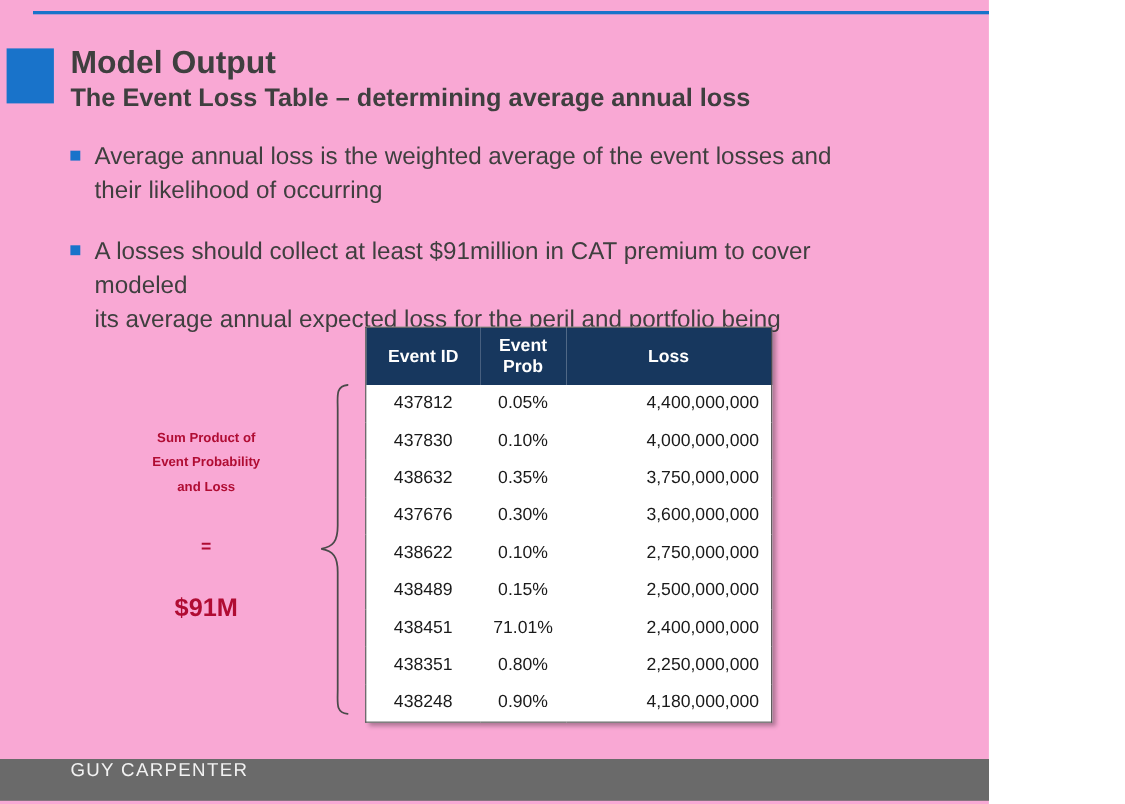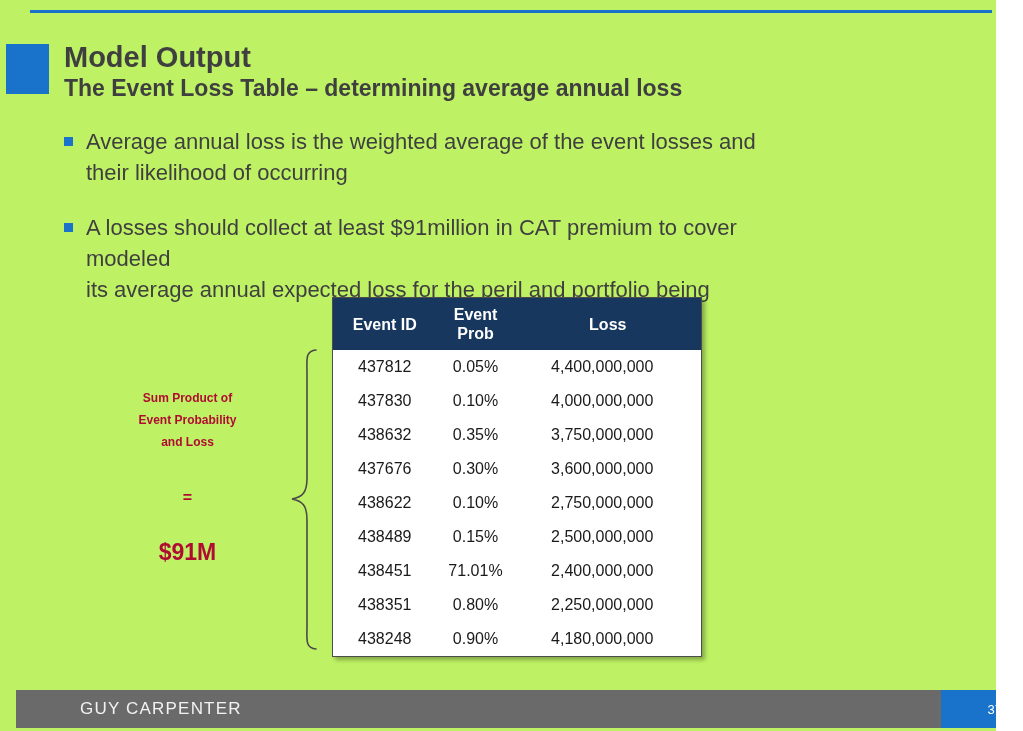--- a/index.html
+++ b/index.html
@@ -3,22 +3,22 @@
 <meta charset="utf-8">
 <style>
   :root{
     --accent-blue:#1973CA;
     --header-navy:#17375E;
     --text-red:#B00C33;
     --footer-gray:#6A6A6A;
   }
   html,body{margin:0;padding:0;background:#fff;}
   .slide{
-    position:relative;width:996px;height:731px;background:#bef264;
-    font-family:"Liberation Sans",sans-serif;overflow:hidden;
+    position:relative;width:867px;height:731px;background:#f9a8d4;
+    font-family:"Liberation Sans",sans-serif;overflow:hidden;padding-left:32px;
   }
   .top-rule{position:absolute;left:30px;top:10px;width:962px;height:3px;background:var(--accent-blue);}
   .accent-square{position:absolute;left:6px;top:44px;width:43px;height:50px;background:var(--accent-blue);}
   .hdr{position:absolute;left:64px;top:40px;}
   .hdr h1{margin:0;font-size:29px;line-height:34px;font-weight:bold;color:#3F3F3F;}
   .hdr h2{margin:0;font-size:23px;line-height:28px;font-weight:bold;color:#3F3F3F;}
 
   .bullets{position:absolute;left:64px;top:126px;width:880px;margin:0;padding:0;list-style:none;}
   .bullet-item{display:flex;gap:13px;margin-bottom:24px;}
   .marker{flex:0 0 auto;width:9px;height:9px;background:var(--accent-blue);margin-top:11px;}
@@ -43,25 +43,25 @@
   .event-table col.c3{width:187px;}
   .event-table thead th{
     background:var(--header-navy);color:#ffffff;font-size:16px;font-weight:bold;
     height:52px;vertical-align:middle;text-align:center;line-height:19px;padding:0;
   }
   .event-table tbody td{
     font-size:16px;color:#1a1a1a;height:34px;padding:0;vertical-align:middle;background:#fff;
   }
   .event-table tbody td:nth-child(1){text-align:center;}
   .event-table tbody td:nth-child(2){text-align:center;}
-  .event-table tbody td:nth-child(3){text-align:center;padding-right:11px;}
+  .event-table tbody td:nth-child(3){text-align:right;padding-right:11px;}
 
   .footer-bar{
     position:absolute;left:0;top:690px;width:937px;height:38px;background:var(--footer-gray);
-    display:flex;align-items:center;padding-left:64px;box-sizing:border-box;margin-left:16px;
+    display:flex;align-items:flex-start;padding-left:64px;box-sizing:border-box;
   }
   .footer-bar span{color:#F2F2F2;font-size:17px;letter-spacing:1.2px;}
   .page-box{
     position:absolute;left:941px;top:690px;width:71px;height:38px;background:var(--accent-blue);
     display:flex;align-items:center;justify-content:flex-end;padding-right:10px;box-sizing:border-box;
   }
   .page-box span{color:#ffffff;font-size:13px;}
 </style>
 </head>
 <body>

